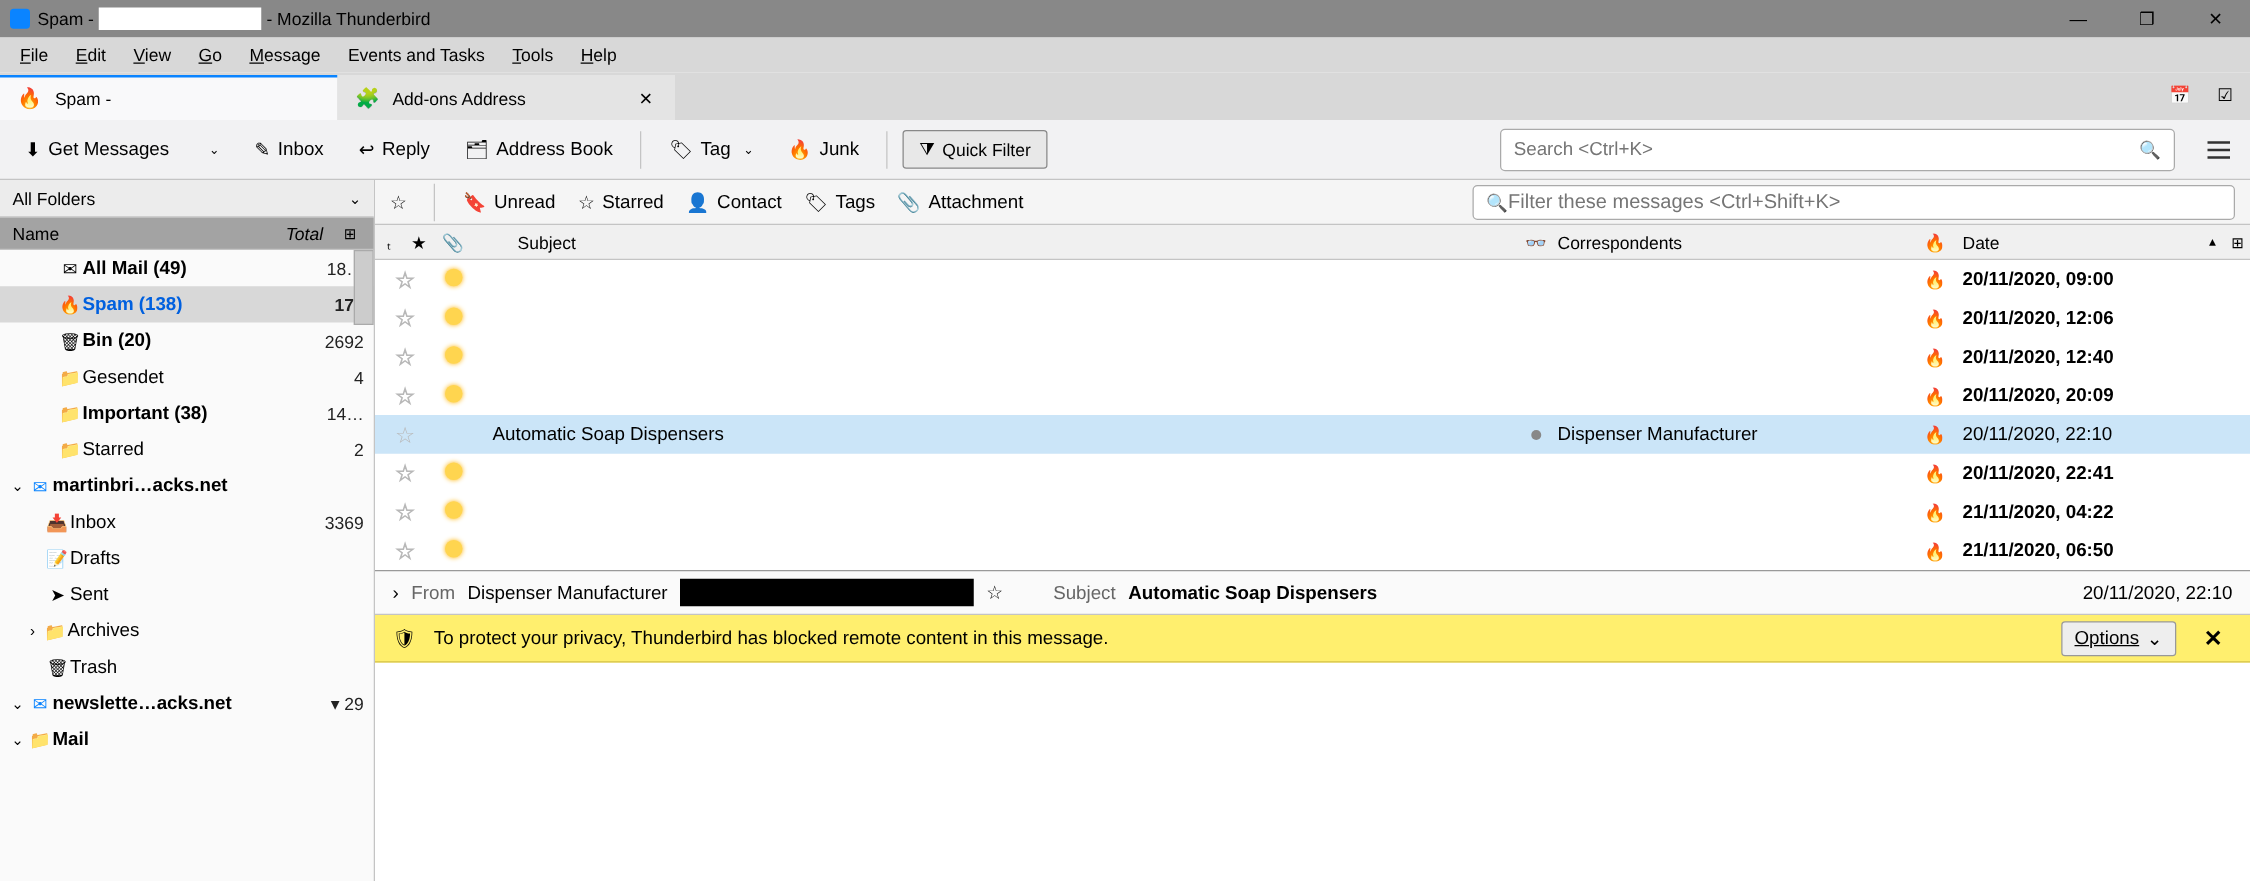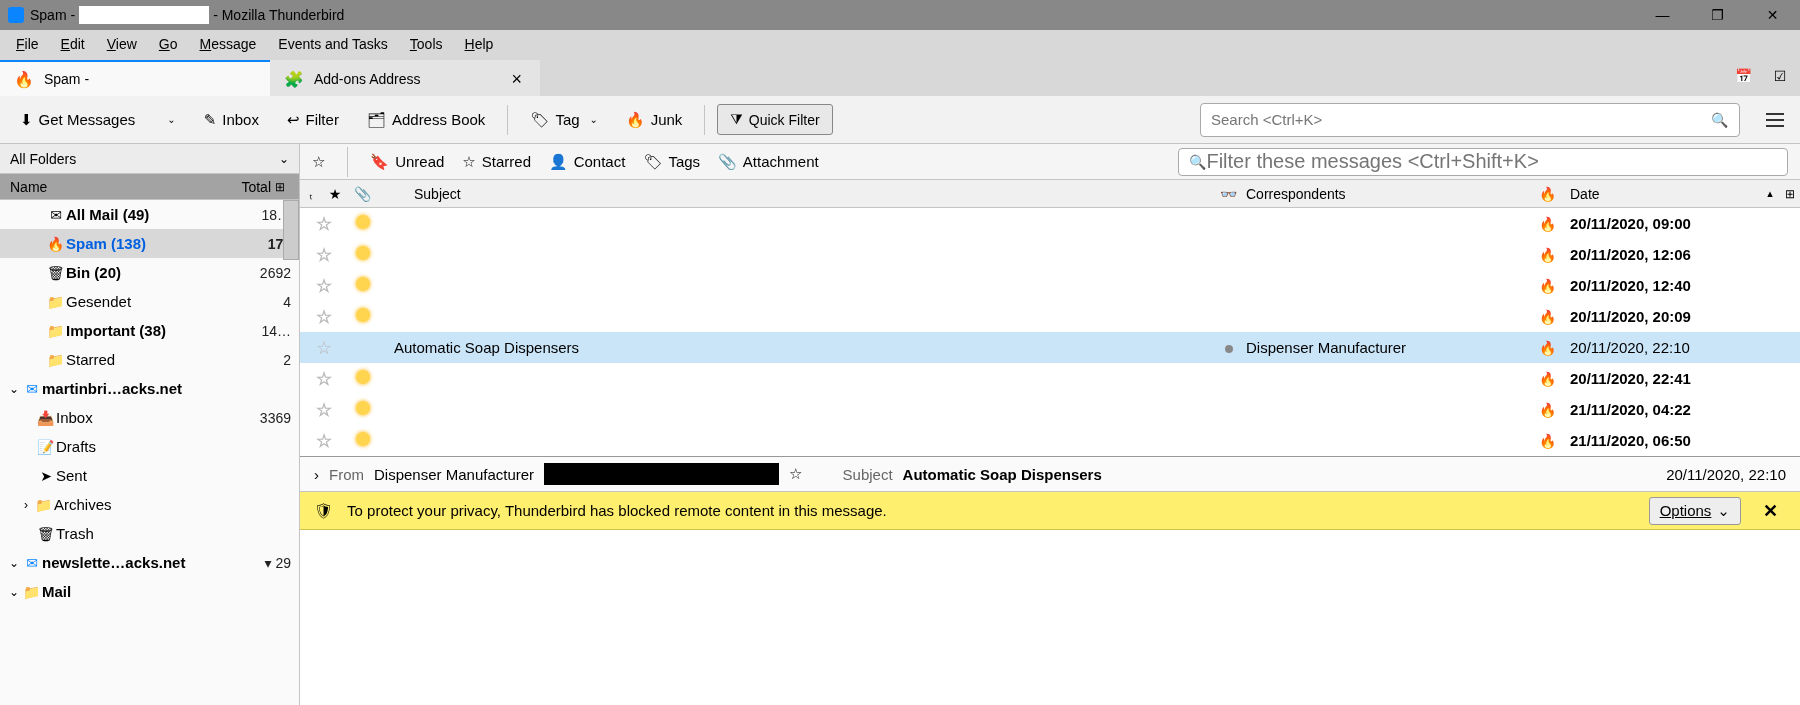--- a/index.html
+++ b/index.html
@@ -41,41 +41,41 @@
     
     
     .main { display: flex; height: calc(705px - 30px - 28px - 38px - 48px); }
     
     
     .sidebar { width: 300px; border-right: 1px solid #c4c4c4; display: flex; flex-direction: column; background: #fafafa; }
     .sidebar-header { height: 30px; border-bottom: 1px solid #c4c4c4; display: flex; align-items: center; padding: 0 10px; font-size: 14px; cursor: pointer; background: #ececec; }
     .sidebar-header-arrow { margin-left: auto; font-size: 12px; }
     .sidebar-cols { height: 26px; border-bottom: 1px solid #c4c4c4; display: flex; align-items: center; padding: 0 10px; font-size: 14px; background: #a3a3a3; }
     .sidebar-col-name { flex: 1; }
-    .sidebar-col-total { width: 55px; text-align: right; }
+    .sidebar-col-total { width: 55px; text-align: center; font-style: italic; }
     .sidebar-col-picker { width: 18px; text-align: center; font-size: 12px; cursor: pointer; }
     .sidebar-tree { flex: 1; overflow-y: auto; position: relative; }
     .tree-row { height: 29px; display: flex; align-items: center; padding-right: 8px; cursor: pointer; font-size: 15px; }
     .tree-row.selected { background: #d8d8d8; color: #0060df; font-weight: 600; }
     .tree-indent { display: inline-block; }
     .tree-twisty { width: 16px; font-size: 12px; text-align: center; }
     .tree-icon { width: 20px; text-align: center; font-size: 14px; }
     .tree-label { flex: 1; white-space: nowrap; overflow: hidden; text-overflow: ellipsis; }
     .tree-count { font-size: 14px; color: #222; padding-left: 6px; }
     .bold { font-weight: 700; }
     .scrollbar-stub { position: absolute; right: 0; top: 0; width: 16px; height: 60px; background: #ccc; border: 1px solid #aaa; }
     
     
     .messages { flex: 1; display: flex; flex-direction: column; }
     
     
     .filterbar { height: 36px; border-bottom: 1px solid #c4c4c4; display: flex; align-items: center; padding: 0 12px; gap: 18px; background: #f5f5f5; }
     .filter-btn { display: flex; align-items: center; gap: 6px; cursor: pointer; font-size: 15px; }
     .filter-search { margin-left: auto; display: flex; align-items: center; border: 1px solid #aaa; border-radius: 4px; width: 610px; height: 28px; padding: 0 10px; background: #fff; }
-    .filter-search input { flex: 1; border: none; outline: none; font-size: 20px; }
+    .filter-search input { flex: 1; border: none; outline: none; font-size: 16px; }
     
     
     .list-header { height: 28px; border-bottom: 1px solid #c4c4c4; display: flex; align-items: center; font-size: 14px; background: #f0f0f0; }
     .col-thread { width: 22px; text-align: center; font-size: 12px; cursor: pointer; }
     .col-star { width: 26px; text-align: center; font-size: 14px; }
     .col-attach { width: 30px; text-align: center; font-size: 14px; }
     .col-spacer { width: 28px; }
     .col-subject { flex: 1; padding-left: 8px; }
     .col-readicon { width: 34px; text-align: center; font-size: 14px; }
     .col-correspondents { width: 290px; }
@@ -164,21 +164,21 @@
   </div>
   <div class="toolbar-btn">
       <span class="dropdown-arrow">⌄</span>
     </div>
   <div class="toolbar-btn">
     <span>✎</span>
     <span>Inbox</span>
   </div>
   <div class="toolbar-btn">
     <span>↩</span>
-    <span>Filter</span>
+    <span>Reply</span>
   </div>
   <div class="toolbar-btn">
     <span>🗂</span>
     <span>Address Book</span>
   </div>
   <div class="toolbar-sep"></div>
   <div class="toolbar-btn">
     <span>🏷</span>
     <span>Tag</span>
     <span class="dropdown-arrow">⌄</span>

